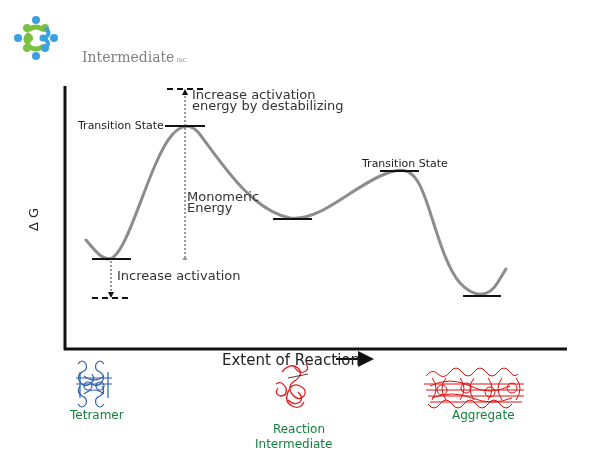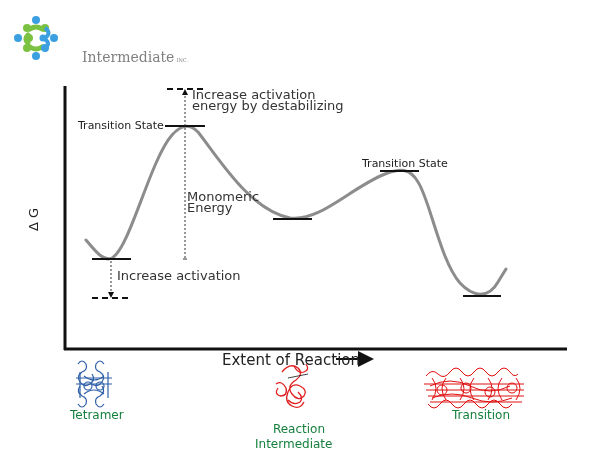--- a/index.html
+++ b/index.html
@@ -133,13 +133,13 @@
   <div>Increase activation</div>
 </div>
 
 <div class="lbl" style="left:222px;top:351px;font-size:15px;">Extent of Reaction</div>
 
 <div class="species-label" style="left:70px;top:408px;">Tetramer</div>
 <div class="species-label" style="left:255px;top:422px;width:70px;">
   <div>Reaction</div>
   <div>Intermediate</div>
 </div>
-<div class="species-label" style="left:452px;top:408px;">Transition</div>
+<div class="species-label" style="left:452px;top:408px;">Aggregate</div>
 
 </body></html>

